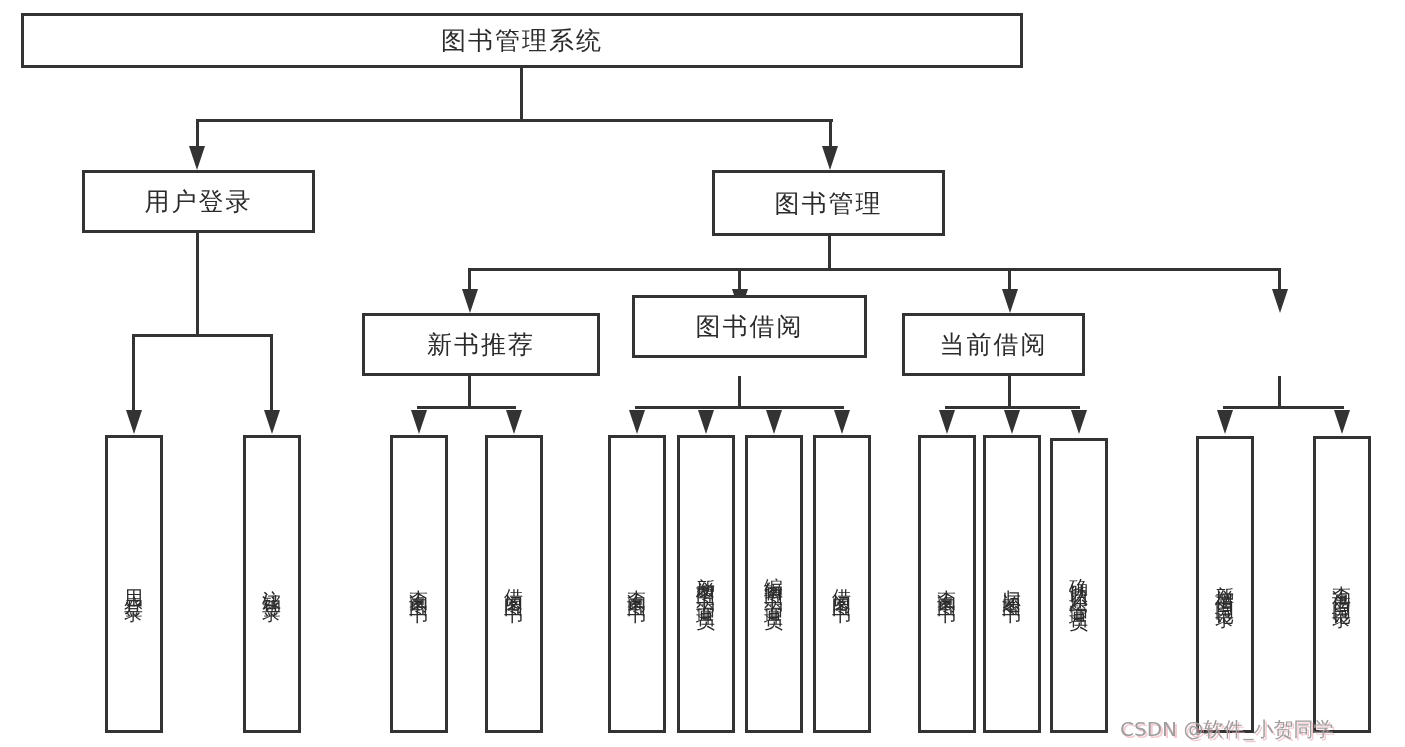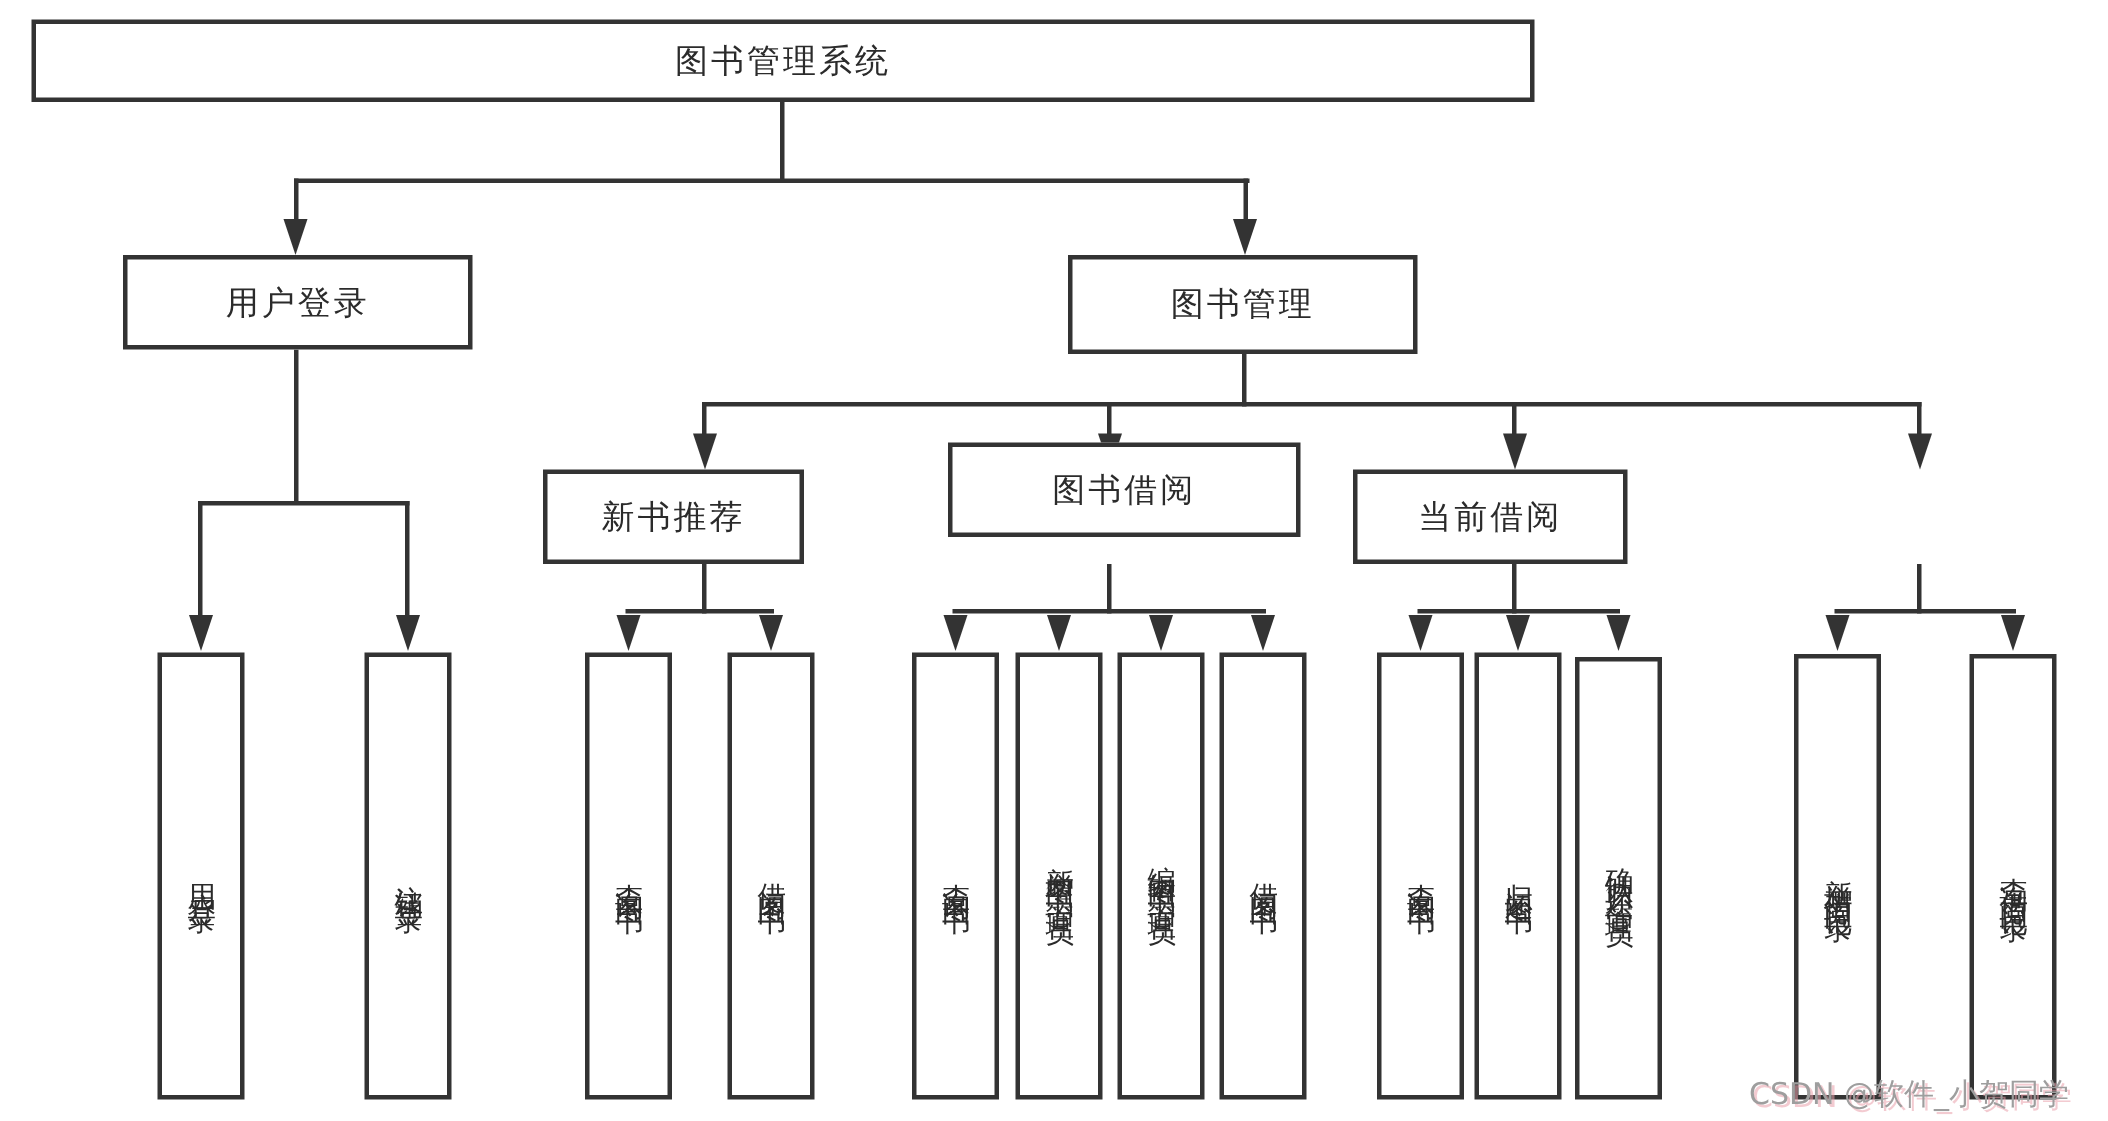--- a/index.html
+++ b/index.html
@@ -13,21 +13,21 @@
   }
   .box {
     position: absolute;
     background: #ffffff;
     border: 3px solid #333333;
     box-sizing: border-box;
     display: flex;
     align-items: center;
     justify-content: center;
     color: #2b2b2b;
-    font-size: 22px;
+    font-size: 25px;
     letter-spacing: 2px;
     z-index: 2;
   }
   .box-v {
     position: absolute;
     background: #ffffff;
     border: 3px solid #333333;
     box-sizing: border-box;
     display: flex;
     align-items: center;
@@ -47,21 +47,21 @@
   .arr {
     position: absolute;
     width: 0; height: 0;
     border-left: 8px solid transparent;
     border-right: 8px solid transparent;
     border-top: 24px solid #333333;
     z-index: 1;
   }
   .watermark {
     position: absolute;
-    left: 1166px;
+    left: 1120px;
     top: 716px;
     width: 222px;
     font-size: 20px;
     color: #9e9e9e;
     text-shadow: 2px 2px 0 rgba(233, 160, 172, 0.55);
     white-space: nowrap;
     z-index: 3;
   }
 </style>
 </head>
@@ -92,21 +92,21 @@
   <div class="hl" style="left:468px; top:268px; width:813px;"></div>
   <div class="vl" style="left:468px; top:268px; height:22px;"></div>
   <div class="vl" style="left:738px; top:268px; height:22px;"></div>
   <div class="vl" style="left:1008px; top:268px; height:22px;"></div>
   <div class="vl" style="left:1278px; top:268px; height:22px;"></div>
   <div class="arr" style="left:462px; top:289px;"></div>
   <div class="arr" style="left:732px; top:289px;"></div>
   <div class="arr" style="left:1002px; top:289px;"></div>
   <div class="arr" style="left:1272px; top:289px;"></div>
 
-  <div class="box" style="left:362px; top:313px; width:174px; height:63px;">新书推荐</div>
+  <div class="box" style="left:362px; top:313px; width:238px; height:63px;">新书推荐</div>
   <div class="box" style="left:632px; top:295px; width:235px; height:63px;">图书借阅</div>
   <div class="box" style="left:902px; top:313px; width:183px; height:63px;">当前借阅</div>
 
   <div class="vl" style="left:468px; top:376px; height:33px;"></div>
   <div class="hl" style="left:417px; top:406px; width:99px;"></div>
   <div class="arr" style="left:411px; top:410px;"></div>
   <div class="arr" style="left:506px; top:410px;"></div>
 
   <div class="vl" style="left:738px; top:376px; height:33px;"></div>
   <div class="hl" style="left:635px; top:406px; width:209px;"></div>

